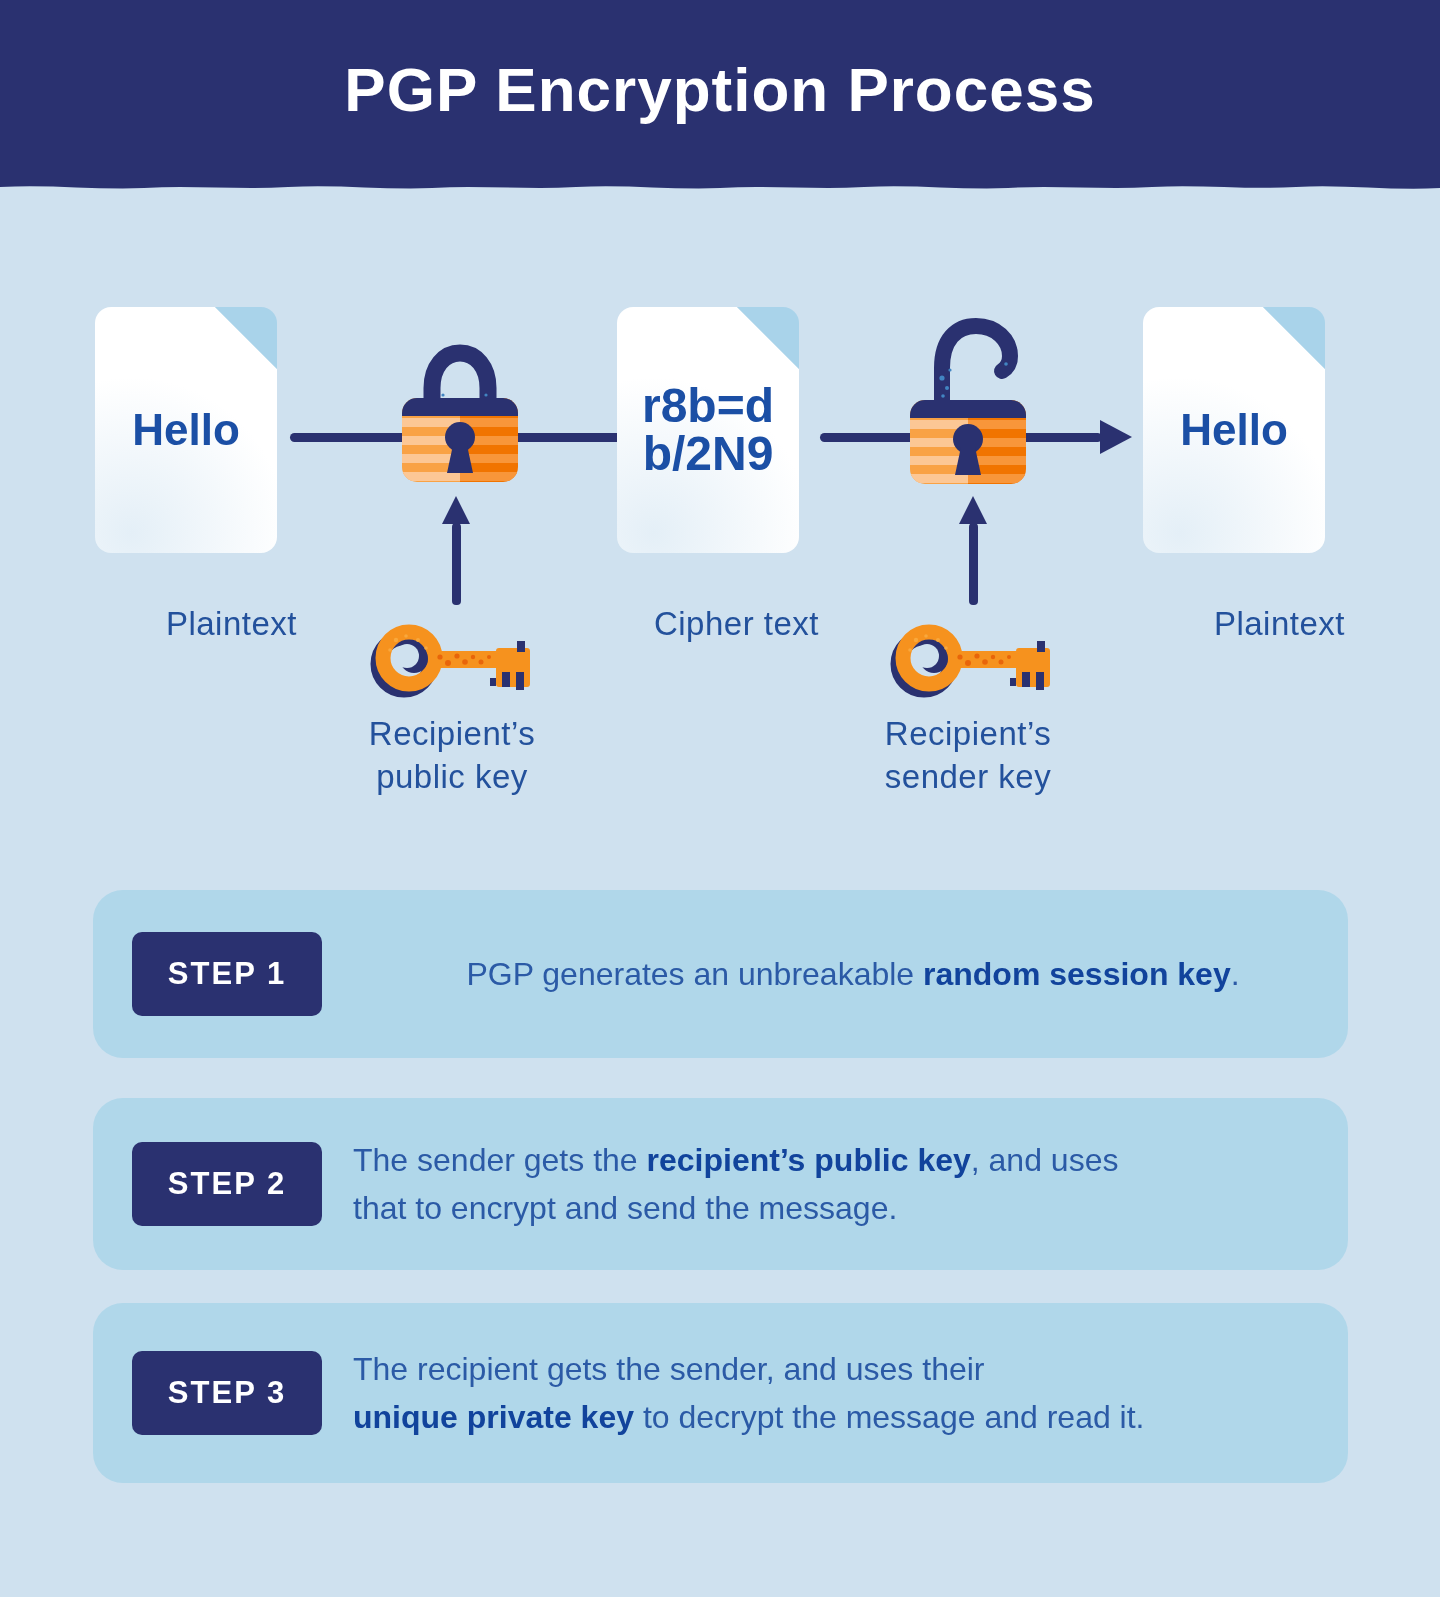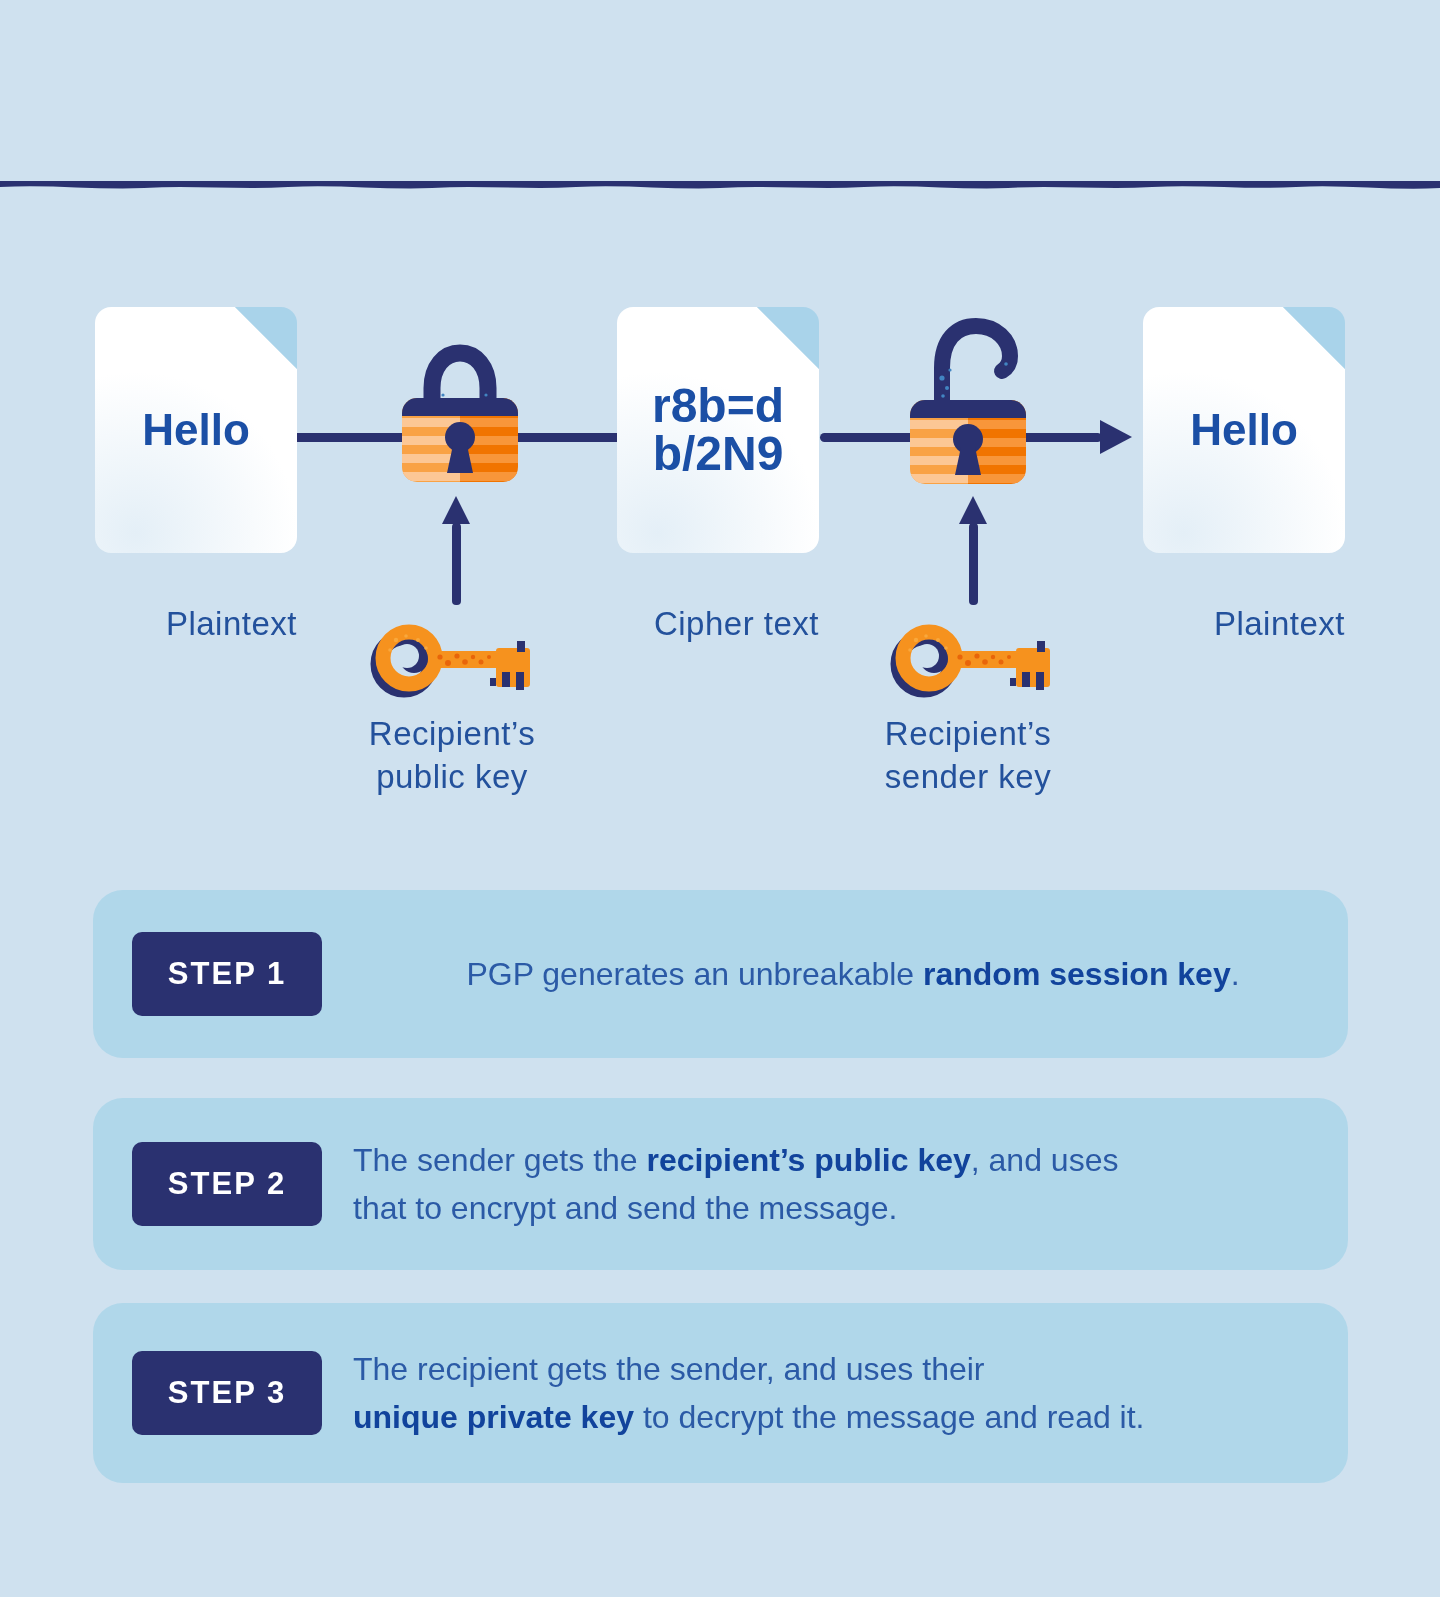--- a/index.html
+++ b/index.html
@@ -20,21 +20,21 @@
   body{background:var(--page-bg);font-family:"Liberation Sans", sans-serif;}
   .page{position:relative;width:1440px;height:1597px;background:var(--page-bg);overflow:hidden;}
 
   
   .header{position:absolute;left:0;top:0;width:1440px;height:182px;background:var(--header-navy);}
   .header h1{margin:0;padding-top:54px;text-align:center;font-size:62px;font-weight:700;
              letter-spacing:1px;color:#fff;}
   .wave{position:absolute;left:0;top:181px;width:1440px;height:14px;color:var(--header-navy);display:block;}
 
   
-  .doc{position:absolute;width:202px;height:246px;z-index:2;}
+  .doc{position:absolute;width:182px;height:246px;z-index:2;}
   .sheet{position:absolute;inset:0;background:#fff;
          background-image:radial-gradient(circle at 20% 92%, #e4eff7 0%, #ffffff 58%);
          border-radius:16px;
          clip-path:polygon(0 0, calc(100% - 62px) 0, 100% 62px, 100% 100%, 0 100%);}
   .fold{position:absolute;top:0;right:0;width:62px;height:62px;background:var(--doc-fold-blue);
         border-top-right-radius:16px;clip-path:polygon(0 0, 100% 0, 100% 100%);}
   .doc-text{position:absolute;left:0;right:0;top:50%;transform:translateY(-50%);
             text-align:center;font-weight:700;font-size:44px;color:var(--doc-text-blue);}
   .doc-text.cipher{font-size:48px;line-height:48px;}
   .doc-label{position:absolute;width:202px;top:605px;text-align:right;
@@ -75,20 +75,23 @@
          color:var(--badge-text);font-size:31px;font-weight:700;letter-spacing:2px;}
   .step-text{position:absolute;left:260px;top:50%;transform:translateY(-50%);
              margin:0;width:1000px;font-size:32px;line-height:48px;color:var(--text-blue);}
   .step-text strong{color:var(--bold-blue);font-weight:700;}
 </style>
 </head>
 <body>
 
 <div class="page">
 
+  <header class="header">
+    <h1>PGP Encryption Process</h1>
+  </header>
   <svg class="wave" viewBox="0 0 1440 14" preserveAspectRatio="none" aria-hidden="true">
     <path fill="currentColor" d="M0,0 H1440 V7 C1392,10 1344,3 1296,6 C1248,9 1200,3 1152,6
       C1104,9 1056,4 1008,7 C960,9 912,3 864,6 C816,9 768,4 720,7 C672,9 624,3 576,6
       C528,9 480,4 432,7 C384,9 336,3 288,6 C240,9 192,4 144,7 C96,9 48,3 0,6 Z"></path>
   </svg>
 
   <section>
 
     <div class="hline seg1"></div>
     <div class="hline seg2"></div>

